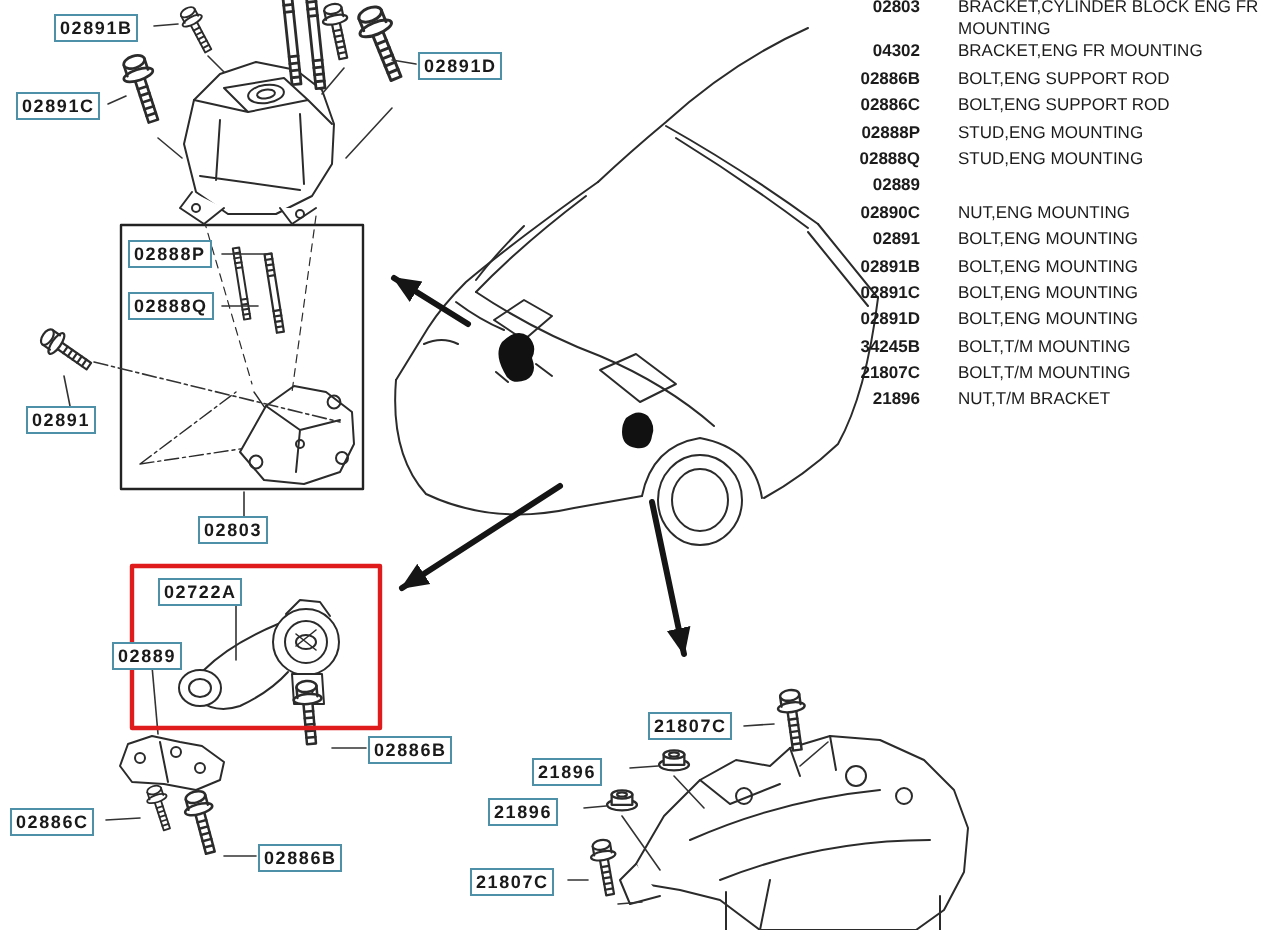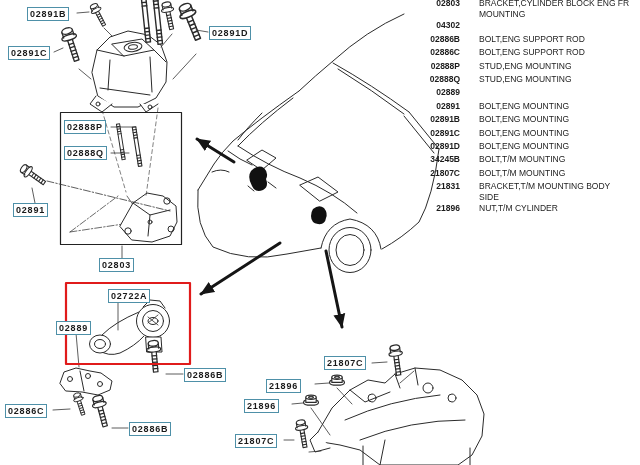--- a/index.html
+++ b/index.html
@@ -176,37 +176,38 @@
     <rect x="66" y="283" width="124" height="81" stroke="#e01b1b" stroke-width="2.2"></rect>
   </svg>
 
   <div class="callout" style="left:27px;top:7px">02891B</div>
   <div class="callout" style="left:8px;top:46px">02891C</div>
   <div class="callout" style="left:209px;top:26px">02891D</div>
   <div class="callout" style="left:64px;top:120px">02888P</div>
   <div class="callout" style="left:64px;top:146px">02888Q</div>
   <div class="callout" style="left:13px;top:203px">02891</div>
   <div class="callout" style="left:99px;top:258px">02803</div>
-  <div class="callout" style="left:108px;top:289px">02722A</div>
+  <div class="callout" style="left:79px;top:289px">02722A</div>
   <div class="callout" style="left:56px;top:321px">02889</div>
   <div class="callout" style="left:184px;top:368px">02886B</div>
   <div class="callout" style="left:5px;top:404px">02886C</div>
   <div class="callout" style="left:129px;top:422px">02886B</div>
   <div class="callout" style="left:324px;top:356px">21807C</div>
   <div class="callout" style="left:266px;top:379px">21896</div>
   <div class="callout" style="left:244px;top:399px">21896</div>
   <div class="callout" style="left:235px;top:434px">21807C</div>
 
   <div class="ptable">
     <div class="prow">
         <span class="pnum">02803</span>
         <span class="pdesc">BRACKET,CYLINDER BLOCK ENG FR MOUNTING</span>
       </div>
     <div class="prow">
         <span class="pnum">04302</span>
+        <span class="pdesc">BRACKET,ENG FR MOUNTING</span>
       </div>
     <div class="prow">
         <span class="pnum">02886B</span>
         <span class="pdesc">BOLT,ENG SUPPORT ROD</span>
       </div>
     <div class="prow">
         <span class="pnum">02886C</span>
         <span class="pdesc">BOLT,ENG SUPPORT ROD</span>
       </div>
     <div class="prow">
@@ -214,20 +215,24 @@
         <span class="pdesc">STUD,ENG MOUNTING</span>
       </div>
     <div class="prow">
         <span class="pnum">02888Q</span>
         <span class="pdesc">STUD,ENG MOUNTING</span>
       </div>
     <div class="prow">
         <span class="pnum">02889</span>
       </div>
     <div class="prow">
+        <span class="pnum">02890C</span>
+        <span class="pdesc">NUT,ENG MOUNTING</span>
+      </div>
+    <div class="prow">
         <span class="pnum">02891</span>
         <span class="pdesc">BOLT,ENG MOUNTING</span>
       </div>
     <div class="prow">
         <span class="pnum">02891B</span>
         <span class="pdesc">BOLT,ENG MOUNTING</span>
       </div>
     <div class="prow">
         <span class="pnum">02891C</span>
         <span class="pdesc">BOLT,ENG MOUNTING</span>
@@ -238,22 +243,18 @@
       </div>
     <div class="prow">
         <span class="pnum">34245B</span>
         <span class="pdesc">BOLT,T/M MOUNTING</span>
       </div>
     <div class="prow">
         <span class="pnum">21807C</span>
         <span class="pdesc">BOLT,T/M MOUNTING</span>
       </div>
     <div class="prow">
-        <span class="pnum">21831</span>
-        <span class="pdesc">BRACKET,T/M MOUNTING BODY SIDE</span>
-      </div>
-    <div class="prow">
         <span class="pnum">21896</span>
-        <span class="pdesc">NUT,T/M CYLINDER</span>
+        <span class="pdesc">NUT,T/M BRACKET</span>
       </div>
   </div>
 
 </div>
 
 </body></html>

